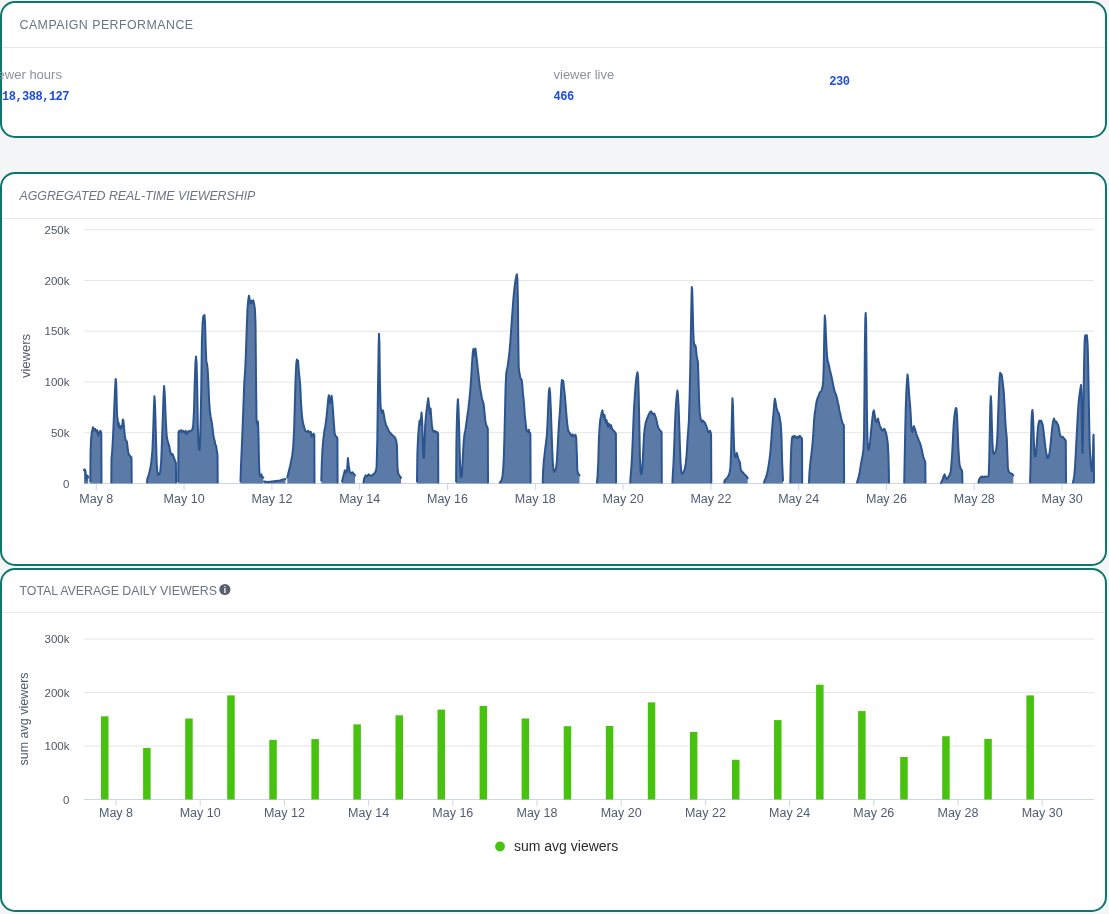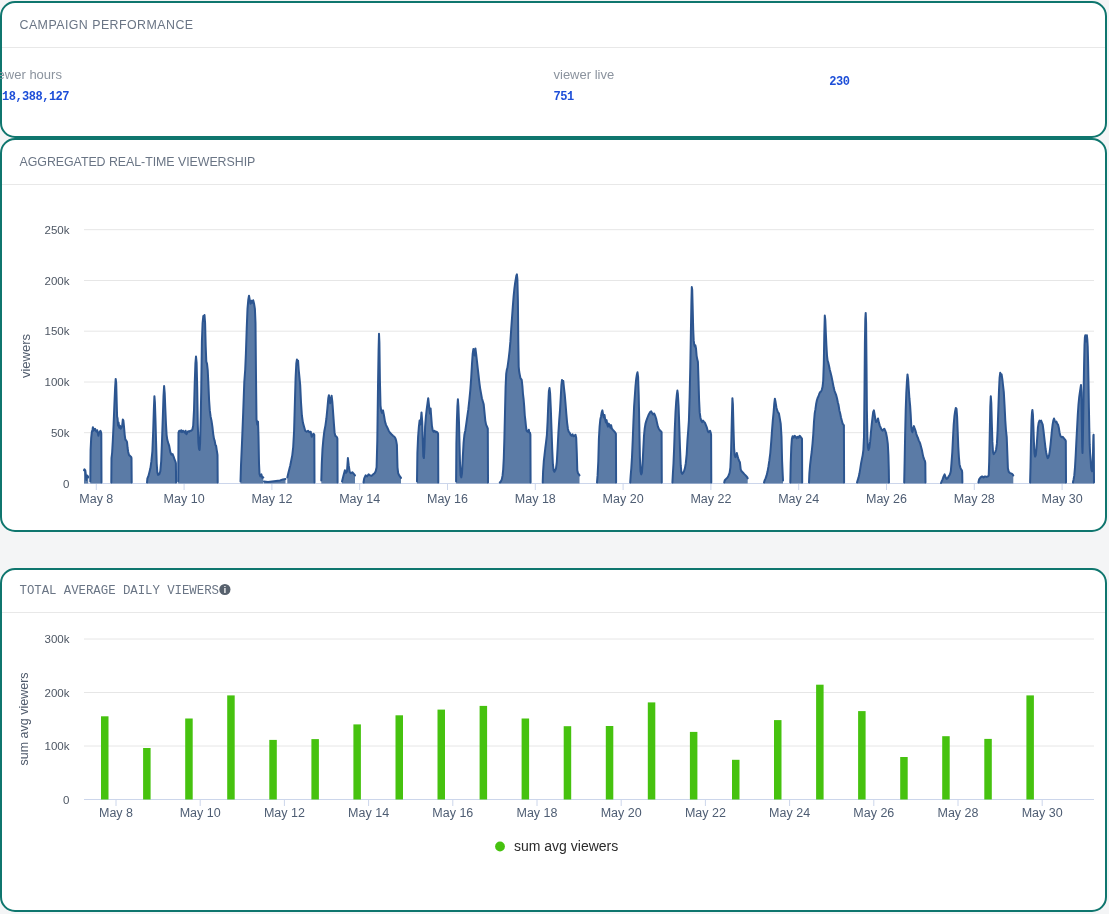--- a/index.html
+++ b/index.html
@@ -23,35 +23,35 @@
       </div>
     <div class="stats">
       <div class="stat">
           <div class="lb" style="transform:translateX(-13.8px);">viewer hours</div>
           <div class="vl">18,388,127</div>
         </div>
       <div class="stat">
         </div>
       <div class="stat">
           <div class="lb">viewer live</div>
-          <div class="vl">751</div>
+          <div class="vl">466</div>
         </div>
       <div class="stat">
           <div class="vl">230</div>
         </div>
     </div>
   </div>
-  <div class="card" style="top:138px; height:393.5px;">
+  <div class="card" style="top:172px; height:393.5px;font-style:italic;">
     <div class="card-hdr">
         <span style="letter-spacing:-0.05px;">AGGREGATED REAL-TIME VIEWERSHIP</span>
       </div>
   </div>
   <div class="card" style="top:567.5px; height:344px;">
     <div class="card-hdr" style="height:43px;">
-        <span style="letter-spacing:-0.05px;font-family:Liberation Mono, monospace;">TOTAL AVERAGE DAILY VIEWERS</span>
+        <span style="letter-spacing:-0.05px;">TOTAL AVERAGE DAILY VIEWERS</span>
       </div>
   </div>
   <svg class="overlay" width="1109" height="914" viewBox="0 0 1109 914">
 
     <line x1="84" y1="432.7" x2="1094" y2="432.7" stroke="#e6e6e6" stroke-width="1"></line>
 <line x1="84" y1="382.0" x2="1094" y2="382.0" stroke="#e6e6e6" stroke-width="1"></line>
 <line x1="84" y1="331.2" x2="1094" y2="331.2" stroke="#e6e6e6" stroke-width="1"></line>
 <line x1="84" y1="280.5" x2="1094" y2="280.5" stroke="#e6e6e6" stroke-width="1"></line>
 <line x1="84" y1="229.7" x2="1094" y2="229.7" stroke="#e6e6e6" stroke-width="1"></line>
 <line x1="84" y1="483.5" x2="1094" y2="483.5" stroke="#ccd6eb" stroke-width="1"></line>

